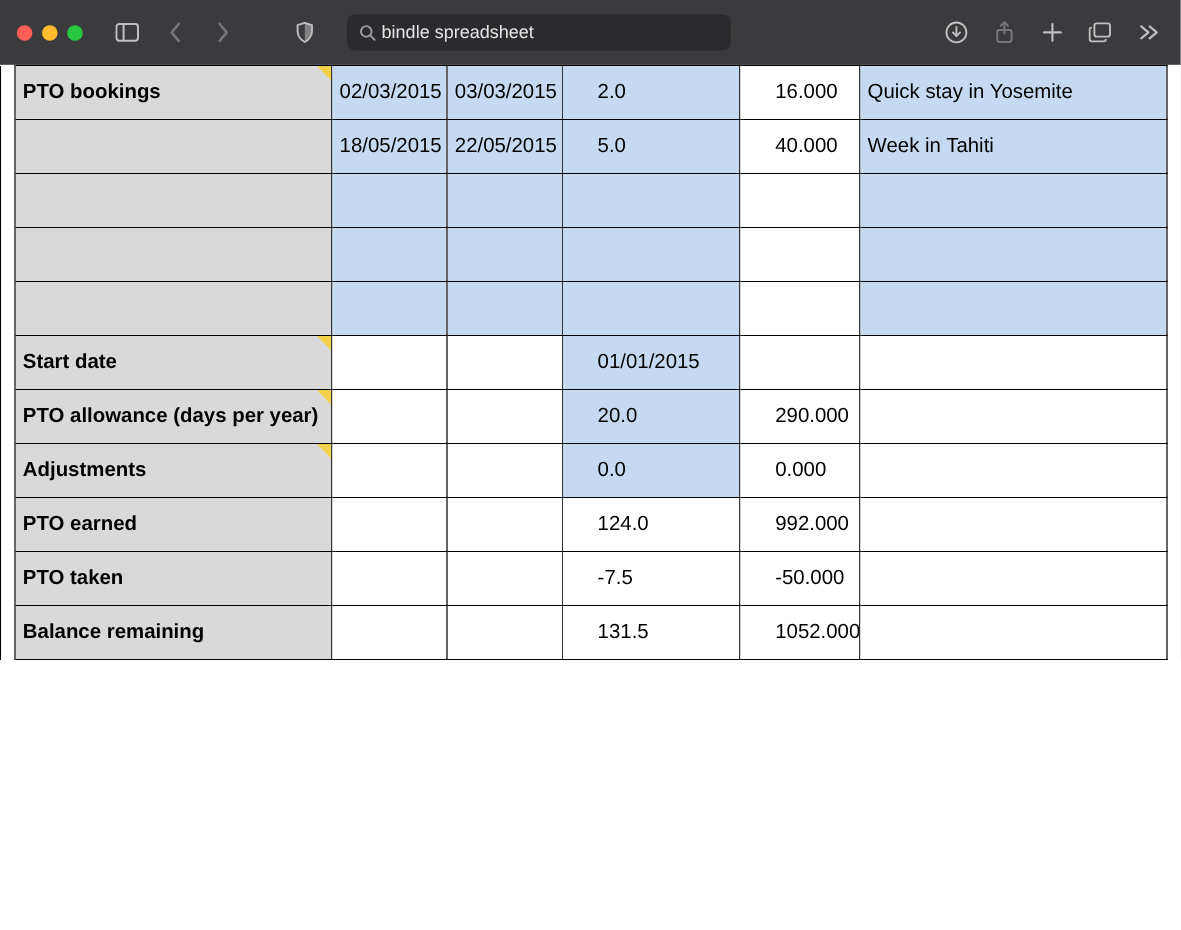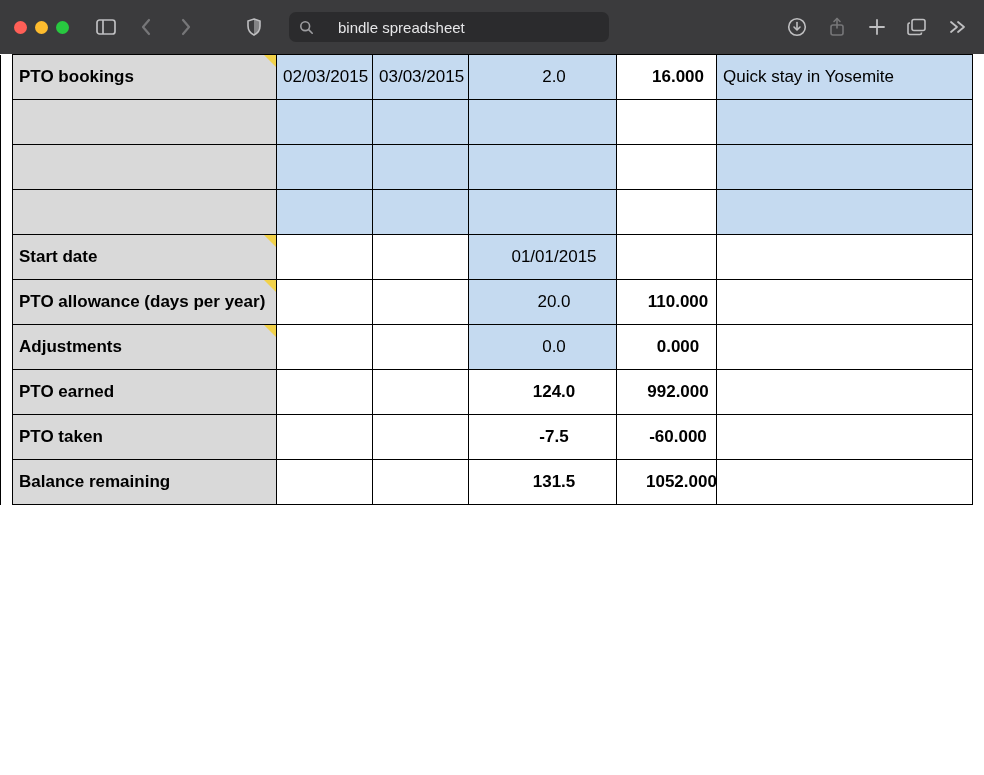--- a/index.html
+++ b/index.html
@@ -47,21 +47,21 @@
   .tool-btn.dim { opacity: 0.45; }
   .tool-btn svg { display: block; }
   .searchbox {
     flex: 0 0 300px;
     height: 30px;
     background: var(--search-bg);
     border-radius: 7px;
     display: flex;
     align-items: center;
     padding: 0 10px;
-    gap: 24px;
+    gap: 4px;
     color: #dcdcde;
     margin-left: 8px;
   }
   .searchbox svg { flex: none; }
   .searchbox .search-text {
     font-size: 15px;
     color: #e6e6e8;
     white-space: nowrap;
   }
   .toolbar-spacer { flex: 1 1 auto; }
@@ -102,22 +102,22 @@
     background: #ffffff;
     padding: 0;
   }
   table.sheet tr.hdr td {
     background: var(--header-grey);
     font-weight: 700;
     height: 40px;
   }
   table.sheet td.rowlabel { background: var(--rowlabel-grey); font-weight: 700; margin-left: 40px; }
   table.sheet td.blue { background: var(--blue-cell); }
-  table.sheet td.num { text-align: center; font-variant-numeric: tabular-nums; padding-left: 29px; }
-  table.sheet td.bold { font-weight: 700; }
+  table.sheet td.num { text-align: left; font-variant-numeric: tabular-nums; padding-left: 29px; }
+  table.sheet td.bold { font-weight: 400; }
   
   table.sheet td.has-comment::after {
     content: "";
     position: absolute;
     top: 0; right: 0;
     width: 0; height: 0;
     border-top: 12px solid var(--comment-mark);
     border-left: 12px solid transparent;
   }
 </style>
@@ -220,20 +220,30 @@
       <td class="rowlabel has-comment">PTO bookings</td>
       <td class="blue">02/03/2015</td>
       <td class="blue">03/03/2015</td>
       <td class="blue num">2.0</td>
       <td class="num bold">16.000</td>
       <td class="blue">Quick stay in Yosemite</td>
       <td class="gutter"></td>
     </tr>
 
 
+    <tr>
+      <td class="gutter"></td>
+      <td class="rowlabel"></td>
+      <td class="blue">18/05/2015</td>
+      <td class="blue">22/05/2015</td>
+      <td class="blue num">5.0</td>
+      <td class="num bold">40.000</td>
+      <td class="blue">Week in Tahiti</td>
+      <td class="gutter"></td>
+    </tr>
 
     <tr>
       <td class="gutter"></td>
       <td class="rowlabel"></td>
       <td class="blue"></td>
       <td class="blue"></td>
       <td class="blue"></td>
       <td></td>
       <td class="blue"></td>
       <td class="gutter"></td>
@@ -268,21 +278,21 @@
       <td class="num bold"></td>
       <td></td>
       <td class="gutter"></td>
     </tr>
     <tr>
       <td class="gutter"></td>
       <td class="rowlabel has-comment">PTO allowance (days per year)</td>
       <td></td>
       <td></td>
       <td class="blue num">20.0</td>
-      <td class="num bold">110.000</td>
+      <td class="num bold">290.000</td>
       <td></td>
       <td class="gutter"></td>
     </tr>
     <tr>
       <td class="gutter"></td>
       <td class="rowlabel has-comment">Adjustments</td>
       <td></td>
       <td></td>
       <td class="blue num">0.0</td>
       <td class="num bold">0.000</td>
@@ -298,21 +308,21 @@
       <td class="num bold">992.000</td>
       <td></td>
       <td class="gutter"></td>
     </tr>
     <tr>
       <td class="gutter"></td>
       <td class="rowlabel">PTO taken</td>
       <td></td>
       <td></td>
       <td class="num bold">-7.5</td>
-      <td class="num bold">-60.000</td>
+      <td class="num bold">-50.000</td>
       <td></td>
       <td class="gutter"></td>
     </tr>
     <tr>
       <td class="gutter"></td>
       <td class="rowlabel">Balance remaining</td>
       <td></td>
       <td></td>
       <td class="num bold">131.5</td>
       <td class="num bold">1052.000</td>

